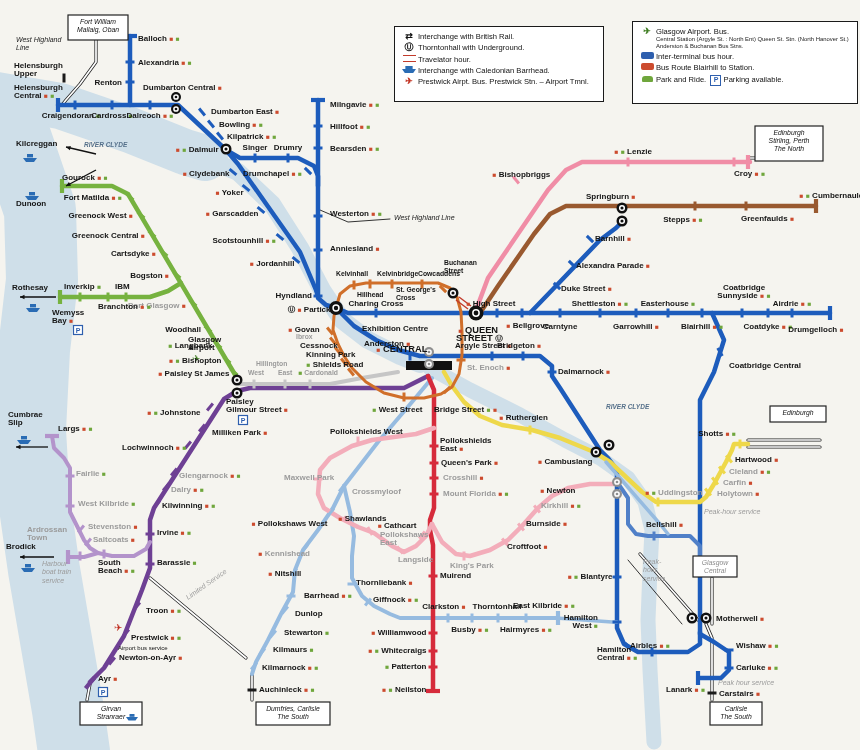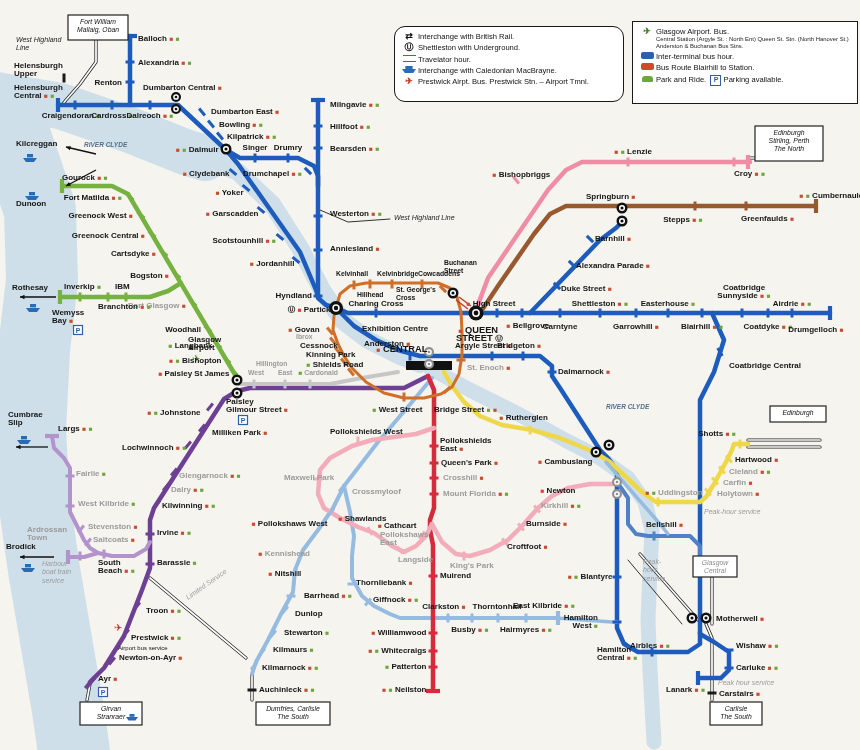--- a/index.html
+++ b/index.html
@@ -522,36 +522,36 @@
         <text x="443" y="496" text-anchor="start" font-size="8" font-weight="700" fill="#9b9b9b" font-style="normal"><tspan x="443" dy="0"><tspan>Mount Florida</tspan><tspan fill="#cc4b2e" font-size="6.5" dx="2.5">■</tspan><tspan fill="#6fa63c" font-size="6.5" dx="2.5">■</tspan></tspan></text>
         <text x="440" y="443" text-anchor="start" font-size="8" font-weight="700" fill="#151515" font-style="normal"><tspan x="440" dy="0"><tspan>Pollokshields</tspan></tspan><tspan x="440" dy="8.4"><tspan>East</tspan><tspan fill="#cc4b2e" font-size="6.5" dx="2.5">■</tspan></tspan></text>
         <text x="370" y="412" text-anchor="start" font-size="8" font-weight="700" fill="#151515" font-style="normal"><tspan x="370" dy="0"><tspan fill="#6fa63c" font-size="6.5" dx="2.5">■</tspan><tspan> West Street</tspan></tspan></text>
         <text x="434" y="412" text-anchor="start" font-size="8" font-weight="700" fill="#151515" font-style="normal"><tspan x="434" dy="0"><tspan>Bridge Street</tspan><tspan fill="#6fa63c" font-size="6.5" dx="2.5">■</tspan><tspan fill="#cc4b2e" font-size="6.5" dx="2.5">■</tspan></tspan></text>
         <text x="304" y="367" text-anchor="start" font-size="8" font-weight="700" fill="#151515" font-style="normal"><tspan x="304" dy="0"><tspan fill="#6fa63c" font-size="6.5" dx="2.5">■</tspan><tspan> Shields Road</tspan></tspan></text>
         <text x="306" y="357" text-anchor="start" font-size="8" font-weight="700" fill="#151515" font-style="normal"><tspan x="306" dy="0"><tspan>Kinning Park</tspan></tspan></text>
         <text x="300" y="348" text-anchor="start" font-size="8" font-weight="700" fill="#151515" font-style="normal"><tspan x="300" dy="0"><tspan>Cessnock</tspan></tspan></text>
         <text x="296" y="339" text-anchor="start" font-size="6.8" font-weight="700" fill="#9b9b9b" font-style="normal"><tspan x="296" dy="0"><tspan>Ibrox</tspan></tspan></text>
         <text x="286" y="332" text-anchor="start" font-size="8" font-weight="700" fill="#151515" font-style="normal"><tspan x="286" dy="0"><tspan fill="#cc4b2e" font-size="6.5" dx="2.5">■</tspan><tspan> Govan</tspan></tspan></text>
       </svg></div>
-  <div id="legend-left" class="legendbox" style="left: 394px; top: 26px; width: 230px; min-height: 76px; border-radius: 11px;">
+  <div id="legend-left" class="legendbox" style="left: 394px; top: 26px; width: 210px; min-height: 76px;">
       <div class="lg-row">
         <span class="lg-ic"><span class="ic-br"></span></span>
         <span class="lg-txt">Interchange with British Rail.</span>
       </div>
       <div class="lg-row">
         <span class="lg-ic"><span class="ic-u"></span></span>
-        <span class="lg-txt">Shettleston with Underground.</span>
+        <span class="lg-txt">Thorntonhall with Underground.</span>
       </div>
       <div class="lg-row">
         <span class="lg-ic"><span class="ic-trav"></span></span>
         <span class="lg-txt">Travelator hour.</span>
       </div>
       <div class="lg-row">
         <span class="lg-ic"><span class="ic-ferry"></span></span>
-        <span class="lg-txt">Interchange with Caledonian MacBrayne.</span>
+        <span class="lg-txt">Interchange with Caledonian Barrhead.</span>
       </div>
       <div class="lg-row">
         <span class="lg-ic"><span class="ic-plane-red"></span></span>
         <span class="lg-txt">Prestwick Airpt. Bus. Prestwick Stn. – Airport Tmnl.</span>
       </div>
     </div>
   <div id="legend-right" class="legendbox" style="left: 632px; top: 21px; width: 226px; min-height: 83px;">
       <div class="lg-row">
         <span class="lg-ic"><span class="ic-plane-green"></span></span>
         <span class="lg-txt">Glasgow Airport. Bus.<div class="lg-sub">Central Station (Argyle St. : North Ent) Queen St. Stn. (North Hanover St.) Anderston &amp; Buchanan Bus Stns.</div></span>

